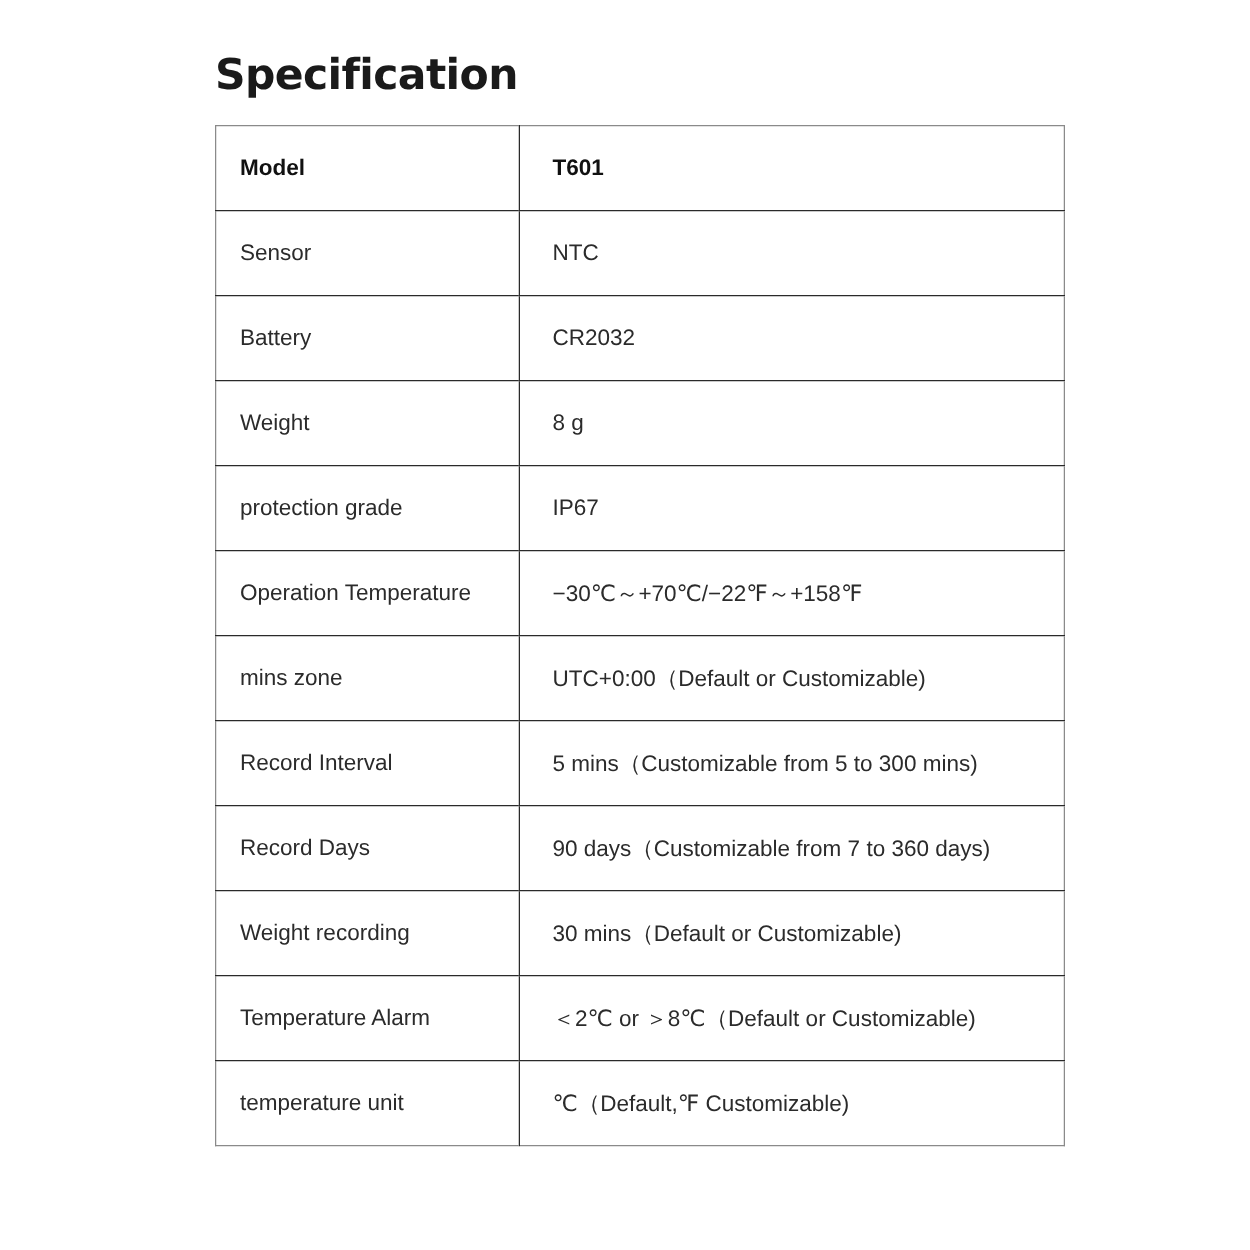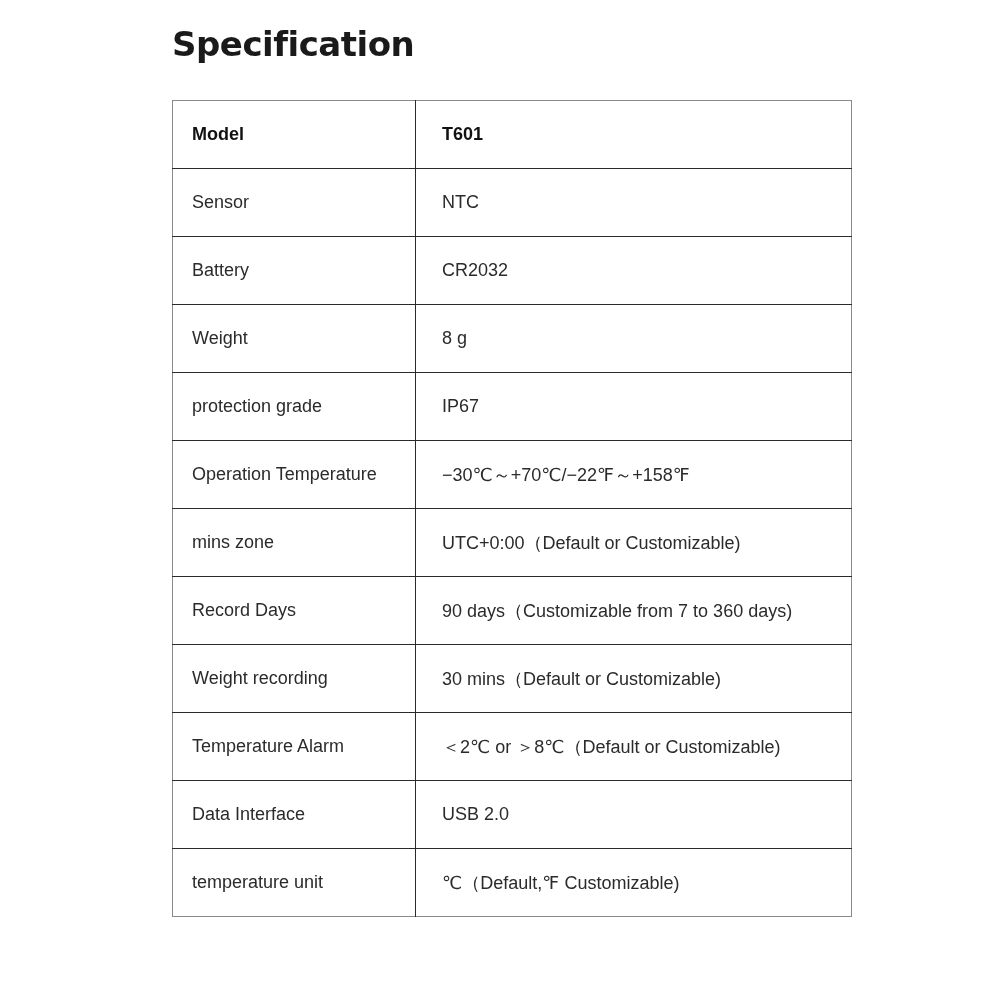--- a/index.html
+++ b/index.html
@@ -3,21 +3,21 @@
   <meta charset="utf-8">
   <style>
     html, body { margin: 0; padding: 0; }
     body {
       width: 1000px; height: 1000px; background: #ffffff;
       position: relative; overflow: hidden;
       font-family: "Liberation Sans", "DejaVu Sans", sans-serif;
       color: #222222;
     }
     .title {
-      position: absolute; left: 172px; top: 24px;
+      position: absolute; left: 172px; top: 40px;
       font-family: "DejaVu Sans", sans-serif;
       font-weight: bold; font-size: 34px; letter-spacing: -0.5px;
       color: #1a1a1a;
     }
     .spec-table {
       position: absolute; left: 172px; top: 100px;
       width: 680px;
       border-collapse: collapse;
       border: 1.5px solid #8a8a8a;
     }
@@ -61,33 +61,33 @@
       </tr>
     <tr>
         <td class="k">Operation Temperature</td>
         <td class="v">−30℃～+70℃/−22℉～+158℉</td>
       </tr>
     <tr>
         <td class="k">mins zone</td>
         <td class="v">UTC+0:00（Default or Customizable)</td>
       </tr>
     <tr>
+        <td class="k">Record Interval</td>
+        <td class="v">5 mins（Customizable from 5 to 300 mins)</td>
+      </tr>
+    <tr>
         <td class="k">Record Days</td>
         <td class="v">90 days（Customizable from 7 to 360 days)</td>
       </tr>
     <tr>
         <td class="k">Weight recording</td>
         <td class="v">30 mins（Default or Customizable)</td>
       </tr>
     <tr>
         <td class="k">Temperature Alarm</td>
         <td class="v">＜2℃ or ＞8℃（Default or Customizable)</td>
       </tr>
     <tr>
-        <td class="k">Data Interface</td>
-        <td class="v">USB 2.0</td>
-      </tr>
-    <tr>
         <td class="k">temperature unit</td>
         <td class="v">℃（Default,℉ Customizable)</td>
       </tr>
   </tbody>
 </table>
 
 </body></html>

